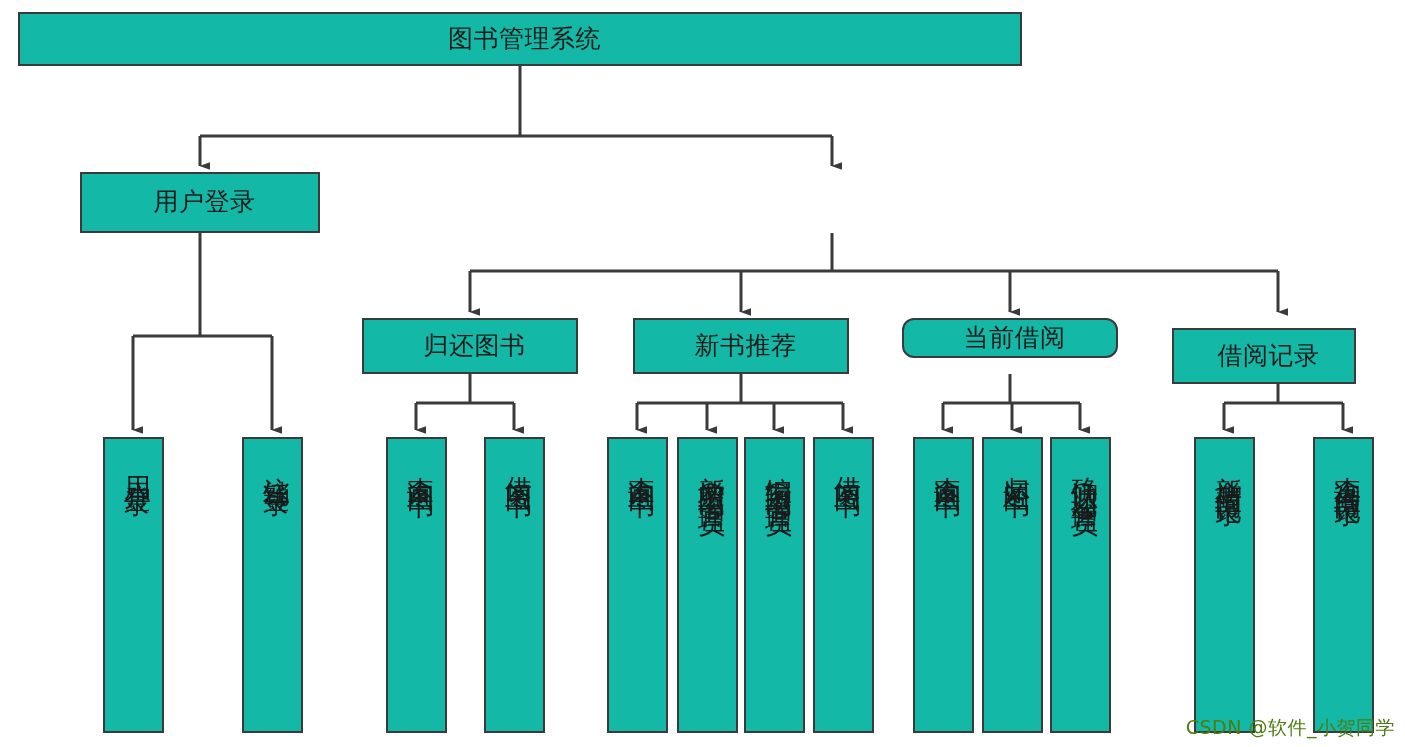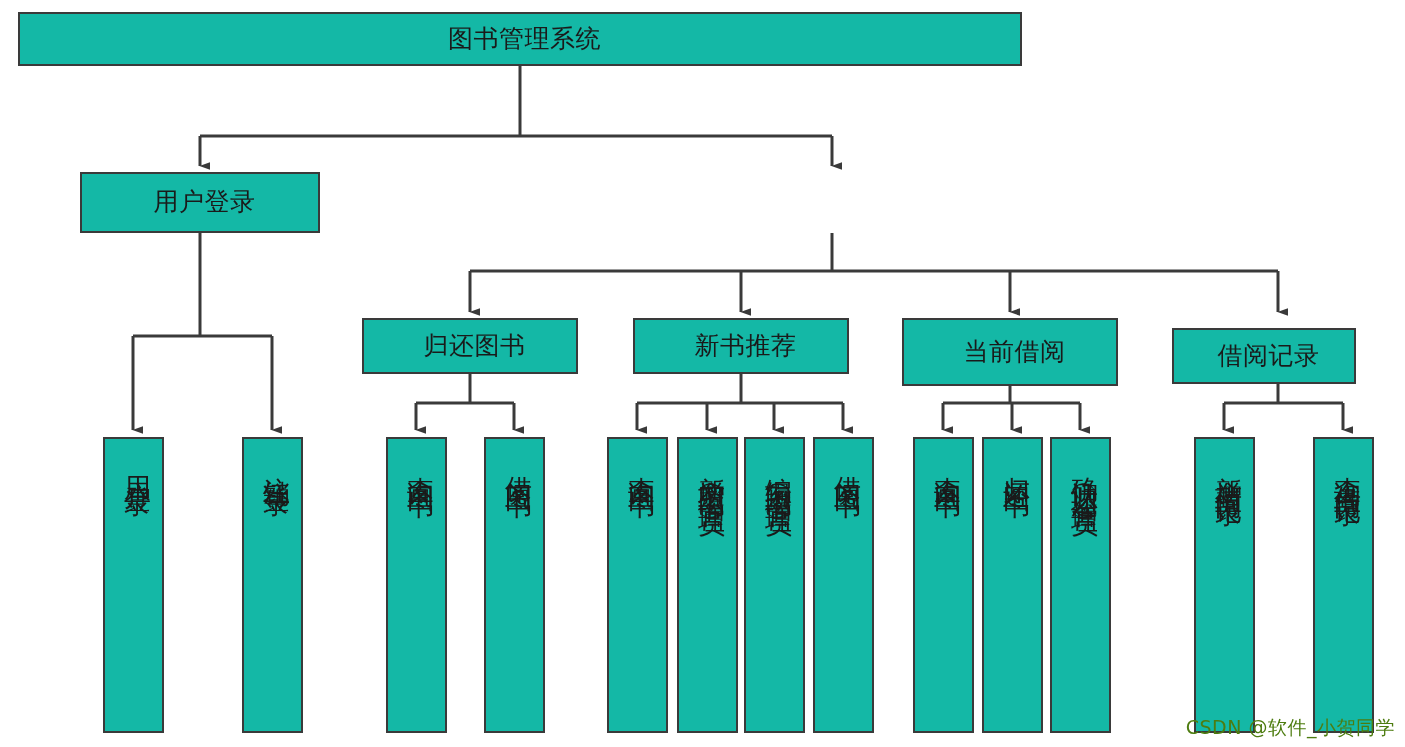--- a/index.html
+++ b/index.html
@@ -135,21 +135,21 @@
   <div class="node horiz" style="left:80px; top:172px; width:240px; height:61px;">
     <span class="node-label">用户登录</span>
   </div>
 
   <div class="node horiz" style="left:362px; top:318px; width:216px; height:56px;">
     <span class="node-label">归还图书</span>
   </div>
   <div class="node horiz" style="left:633px; top:318px; width:216px; height:56px;">
     <span class="node-label">新书推荐</span>
   </div>
-  <div class="node horiz" style="left:902px; top:318px; width:216px; height:68px;">
+  <div class="node horiz" style="left:902px; top:318px; width:216px; height:40px;border-radius:12px;">
     <span class="node-label">当前借阅</span>
   </div>
   <div class="node horiz" style="left:1172px; top:328px; width:184px; height:56px;">
     <span class="node-label">借阅记录</span>
   </div>
 
   <div class="node vert" style="left:103px; top:437px; width:61px; height:296px;">
     <span class="node-label">用户登录</span>
   </div>
   <div class="node vert" style="left:242px; top:437px; width:61px; height:296px;">

